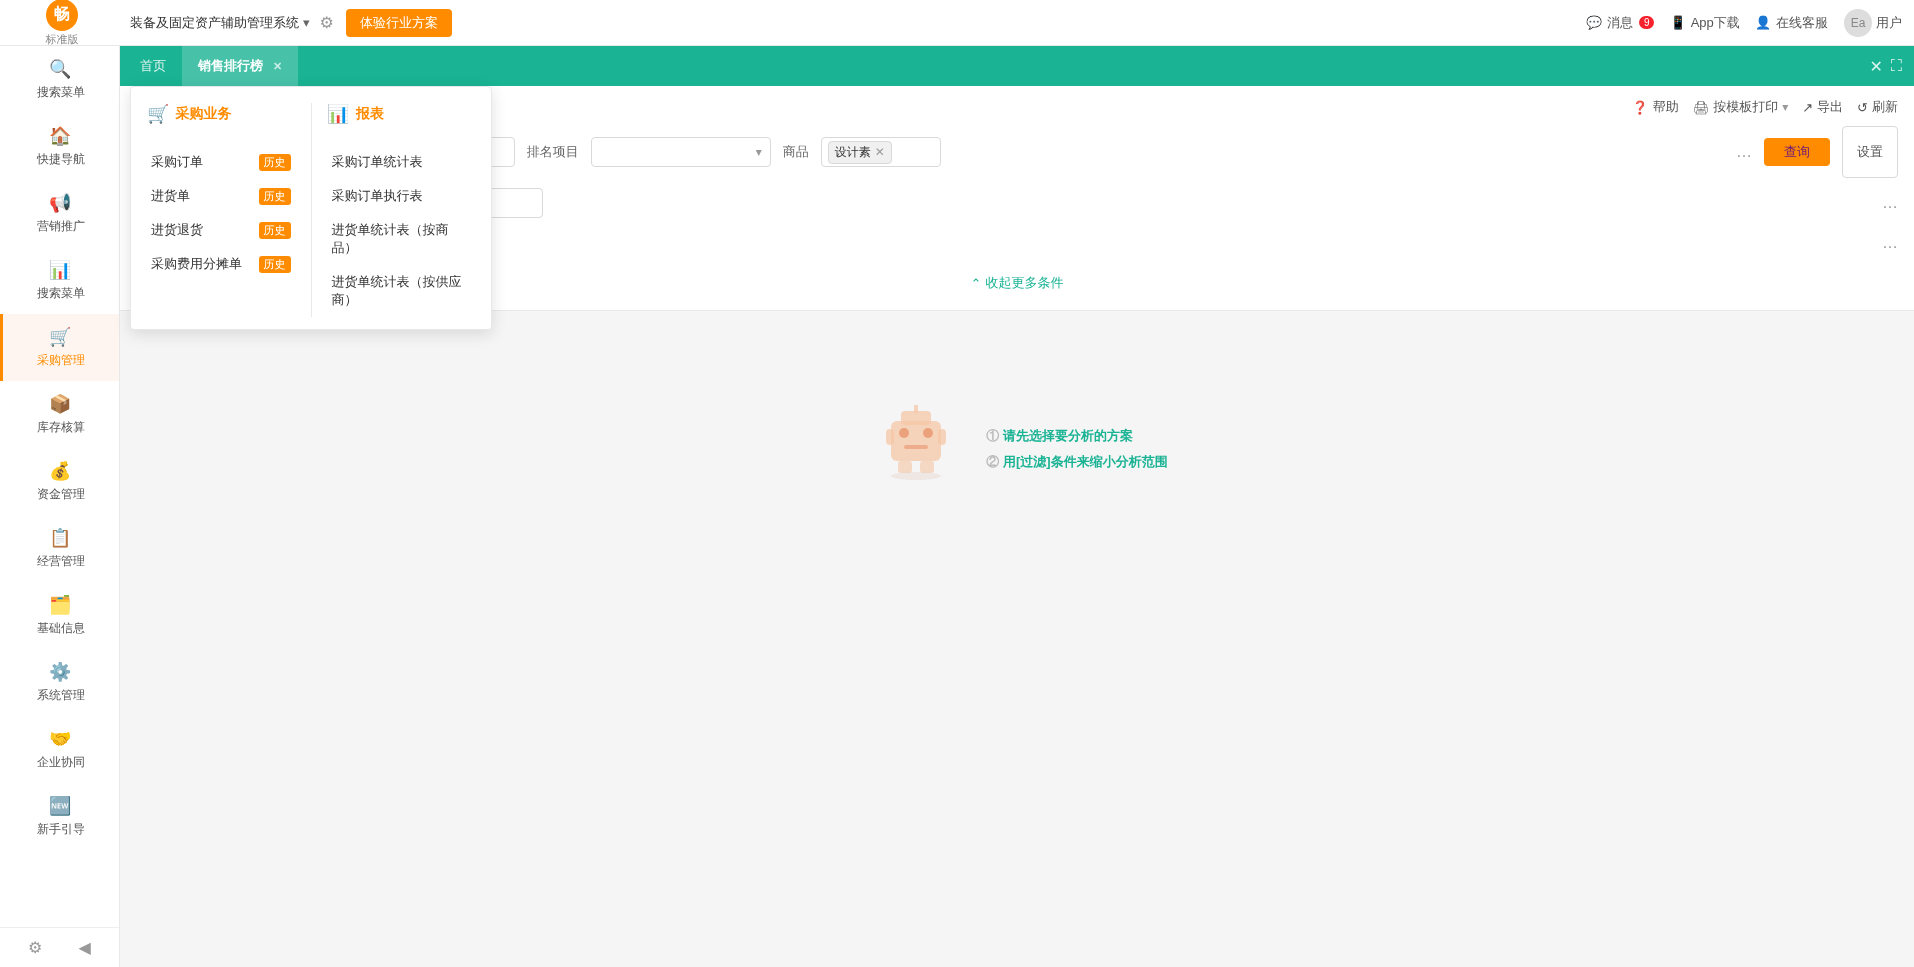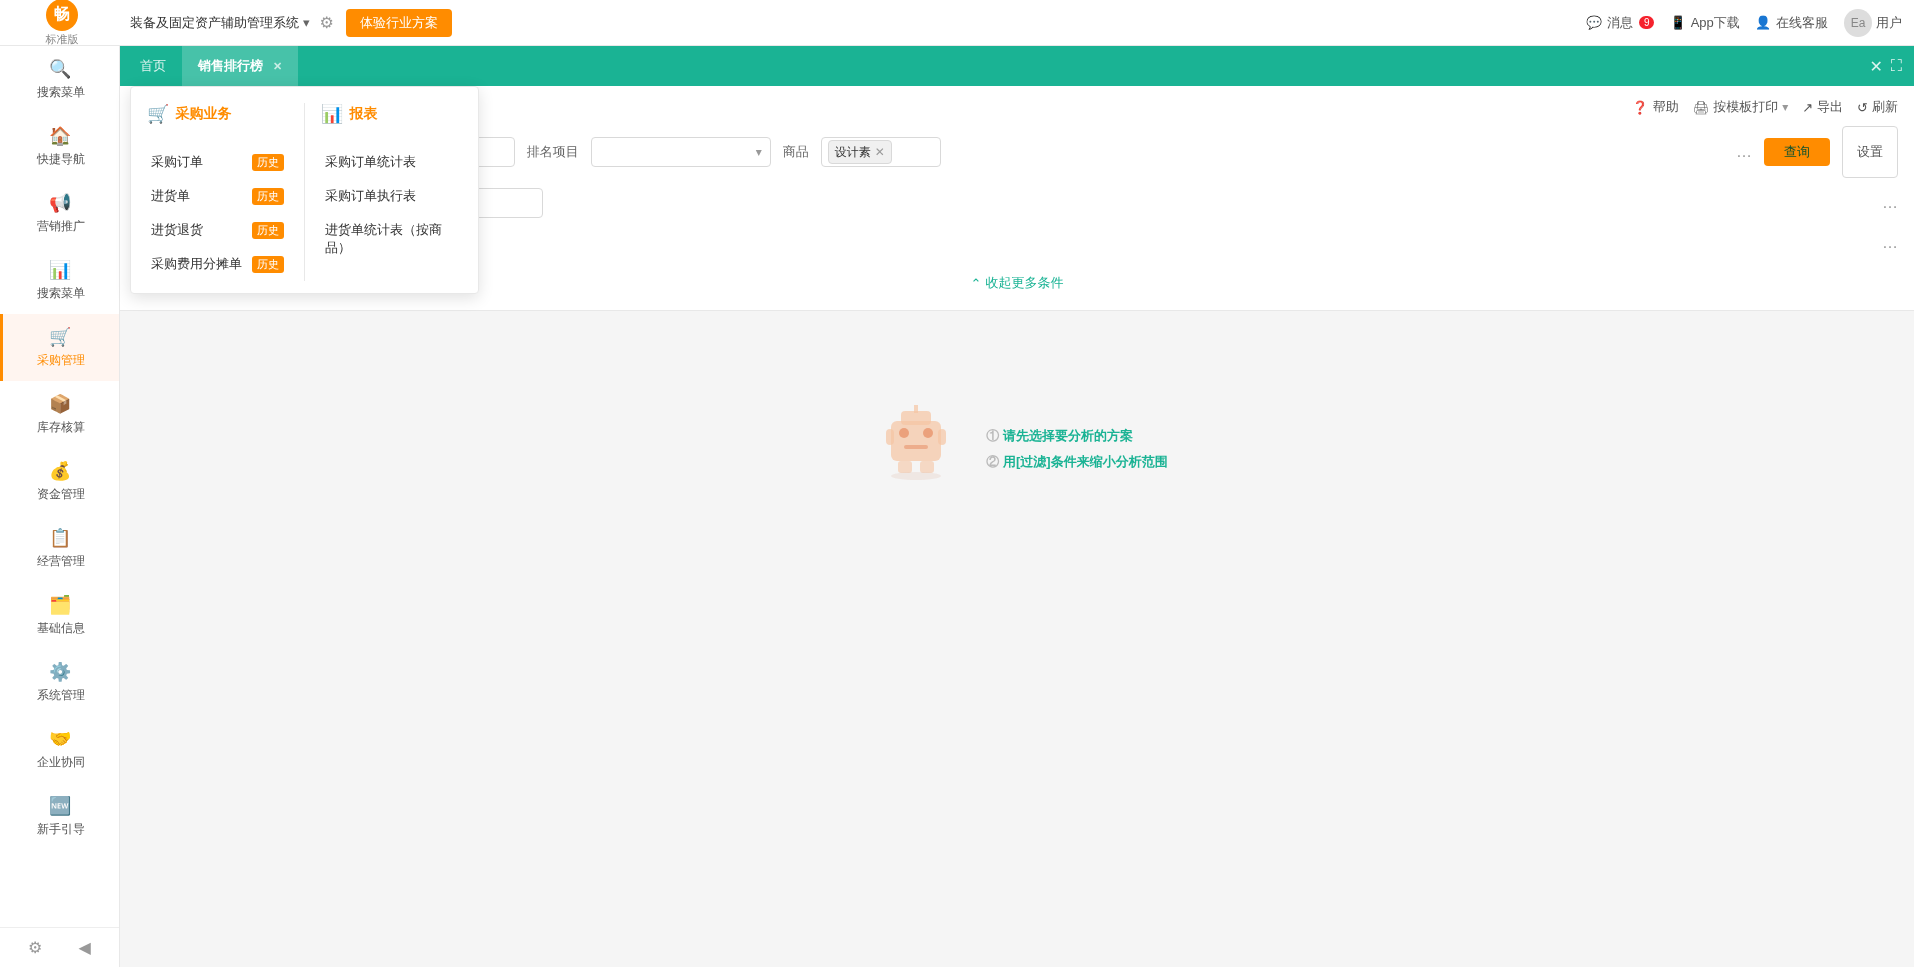--- a/index.html
+++ b/index.html
@@ -279,21 +279,21 @@
     .toolbar-btn {
       display: flex;
       align-items: center;
       gap: 4px;
       color: #555;
       cursor: pointer;
       font-size: 13px;
     }
     .query-btn {
       background: #ff8c00;
-      color: #14532d;
+      color: #701a75;
       border: none;
       border-radius: 4px;
       padding: 5px 20px;
       font-size: 13px;
       cursor: pointer;
     }
     .settings-btn {
       background: #fff;
       color: #555;
       border: 1px solid #d9d9d9;
@@ -560,21 +560,21 @@
           </div>
           <input class="filter-input" type="text" value="2024-01-01 - 2024-12-31" style="min-width: 200px;">
 
           <span class="filter-label">排名项目</span>
           <div class="filter-select" style="min-width:180px;">
             <span></span>
             <span class="chevron-icon">▾</span>
           </div>
 
           <span class="filter-label">商品</span>
-          <div style="display:flex; border:1px solid #d9d9d9; border-radius:4px; padding:2px 6px; background:white; gap:4px; min-width: 120px; height:30px;">
+          <div style="display:flex; align-items:center; border:1px solid #d9d9d9; border-radius:4px; padding:2px 6px; background:white; gap:4px; min-width: 120px; height:30px;">
             <div class="filter-tag">
               <span>设计素</span>
               <span class="filter-tag-close">✕</span>
             </div>
           </div>
           <span class="dots-btn">…</span>
 
           <button class="query-btn">查询</button>
           <button class="settings-btn">设置</button>
         </div>
@@ -669,14 +669,17 @@
     </div>
     <div class="dropdown-item">
       <span>采购订单统计表</span>
     </div>
     <div class="dropdown-item">
       <span>采购订单执行表</span>
     </div>
     <div class="dropdown-item">
       <span>进货单统计表（按商品）</span>
     </div>
+    <div class="dropdown-item">
+      <span>进货单统计表（按供应商）</span>
+    </div>
   </div>
 </div>
 
 </body></html>

